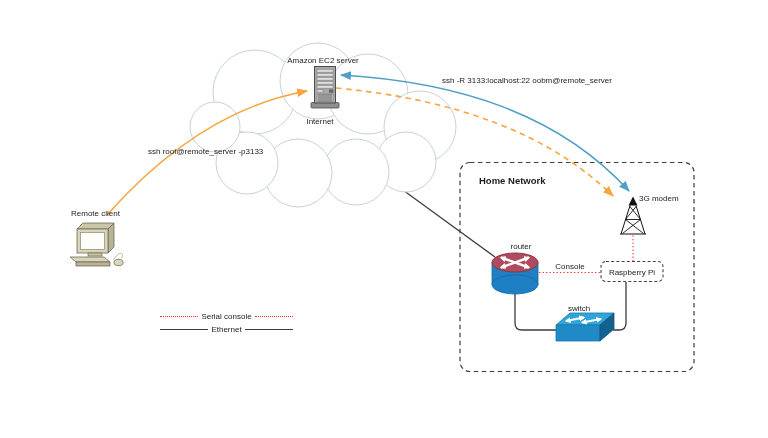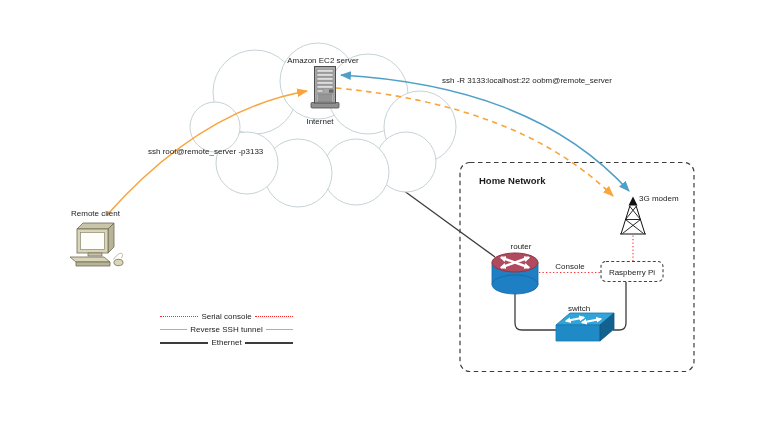--- a/index.html
+++ b/index.html
@@ -124,22 +124,17 @@
   <text x="71" y="216">Remote client</text>
 </svg>
 
 <div class="legend">
   <div class="legend-row">
     <span class="legend-seg legend-seg-0" style="border-top-style: dotted; border-top-color: rgb(255, 42, 42);"></span>
     <span class="legend-label">Serial console</span>
     <span class="legend-seg legend-seg-0" style="border-top-style: dotted; border-top-color: rgb(255, 42, 42);"></span>
   </div>
   <div class="legend-row">
-    <span class="legend-seg legend-seg-2" style="border-top-style: solid; border-top-color: rgb(141, 184, 203);"></span>
-    <span class="legend-label">Reverse SSH tunnel</span>
-    <span class="legend-seg legend-seg-2" style="border-top-style: solid; border-top-color: rgb(141, 184, 203);"></span>
-  </div>
-  <div class="legend-row">
     <span class="legend-seg legend-seg-3" style="border-top-style: solid; border-top-color: rgb(60, 60, 60);"></span>
     <span class="legend-label">Ethernet</span>
     <span class="legend-seg legend-seg-3" style="border-top-style: solid; border-top-color: rgb(60, 60, 60);"></span>
   </div>
 </div>
 
 </body></html>

